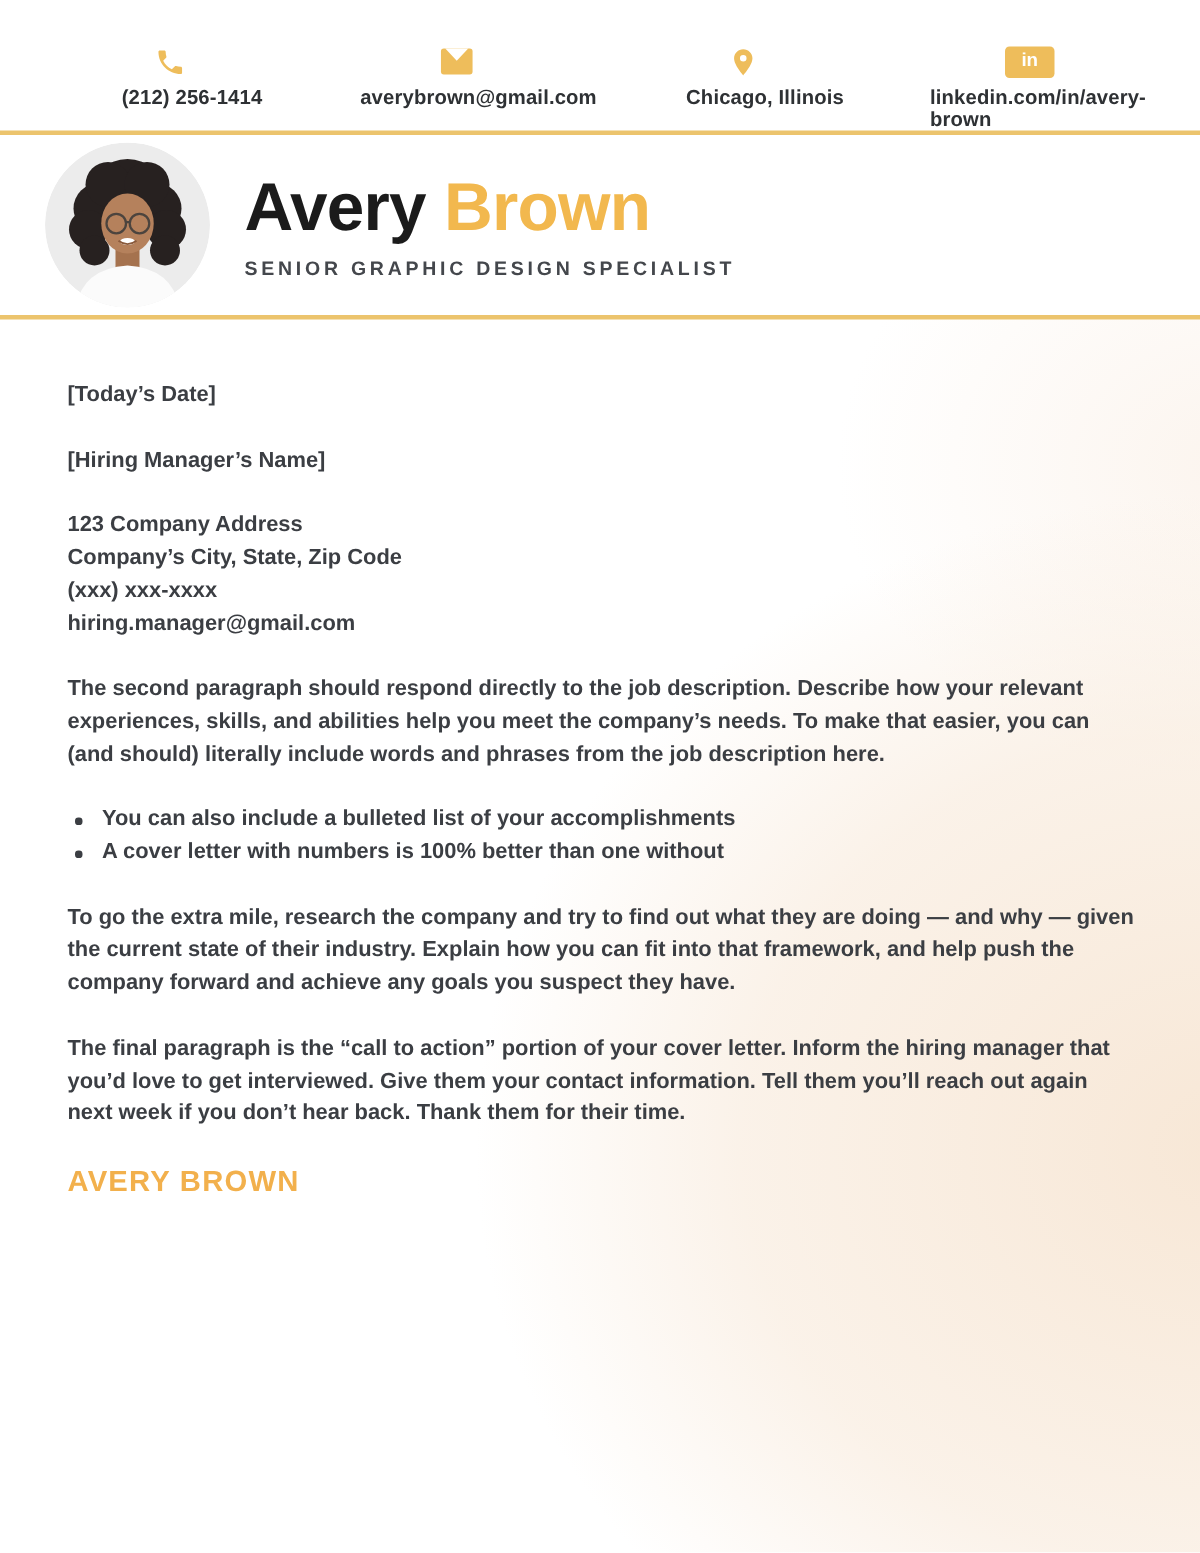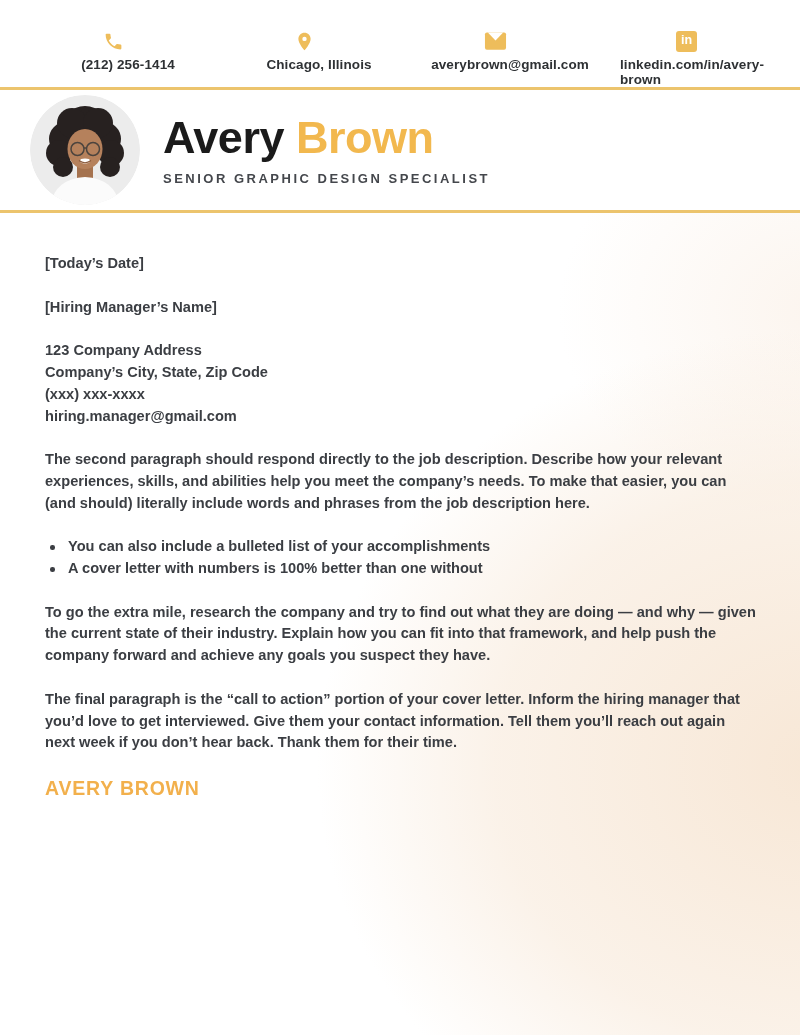--- a/index.html
+++ b/index.html
@@ -37,21 +37,21 @@
   }
   .contact-item .c-icon { height: 22px; display: flex; align-items: center; justify-content: center; }
   .contact-item .c-label {
     font-size: 13.5px;
     font-weight: 700;
     color: #2e3134;
     letter-spacing: 0.1px;
     margin-left: 29px;
   }
   .li-badge {
-    width: 21px; height: 21px;
+    width: 33px; height: 21px;
     background: #eebd5b;
     border-radius: 3px;
     color: #ffffff;
     font-size: 12.5px;
     font-weight: 700;
     display: flex; align-items: center; justify-content: center;
     line-height: 1;
     padding-bottom: 2px;
   }
 
@@ -126,35 +126,35 @@
       <span class="c-icon">
         <svg width="21" height="21" viewBox="0 0 24 24">
             <path fill="#eebd5b" d="M6.62 10.79c1.44 2.83 3.76 5.14 6.59 6.59l2.2-2.2c.27-.27.67-.36 1.02-.24 1.12.37 2.33.57 3.57.57.55 0 1 .45 1 1V20c0 .55-.45 1-1 1-9.39 0-17-7.61-17-17 0-.55.45-1 1-1h3.5c.55 0 1 .45 1 1 0 1.25.2 2.45.57 3.57.11.35.03.74-.25 1.02l-2.2 2.2z"></path>
           </svg>
       </span>
       <span class="c-label">(212) 256-1414</span>
     </div>
 
     <div class="contact-item">
       <span class="c-icon">
-        <svg width="21" height="21" viewBox="0 0 24 24">
-            <path fill="#eebd5b" fill-rule="evenodd" d="M12 2C8.13 2 5 5.13 5 9c0 5.25 7 13 7 13s7-7.75 7-13c0-3.87-3.13-7-7-7zm0 9.5a2.5 2.5 0 1 1 0-5 2.5 2.5 0 0 1 0 5z"></path>
-          </svg>
-      </span>
-      <span class="c-label">Chicago, Illinois</span>
-    </div>
-
-    <div class="contact-item">
-      <span class="c-icon">
         <svg width="23" height="20" viewBox="0 0 24 20">
             <rect x="1" y="1" width="22" height="18" rx="2" fill="#eebd5b"></rect>
             <polygon points="4,1 20,1 12,9.5" fill="#ffffff"></polygon>
           </svg>
       </span>
       <span class="c-label">averybrown@gmail.com</span>
+    </div>
+
+    <div class="contact-item">
+      <span class="c-icon">
+        <svg width="21" height="21" viewBox="0 0 24 24">
+            <path fill="#eebd5b" fill-rule="evenodd" d="M12 2C8.13 2 5 5.13 5 9c0 5.25 7 13 7 13s7-7.75 7-13c0-3.87-3.13-7-7-7zm0 9.5a2.5 2.5 0 1 1 0-5 2.5 2.5 0 0 1 0 5z"></path>
+          </svg>
+      </span>
+      <span class="c-label">Chicago, Illinois</span>
     </div>
 
     <div class="contact-item">
       <span class="c-icon">
         <span class="li-badge">in</span>
       </span>
       <span class="c-label">linkedin.com/in/avery-brown</span>
     </div>
 
   </header>

